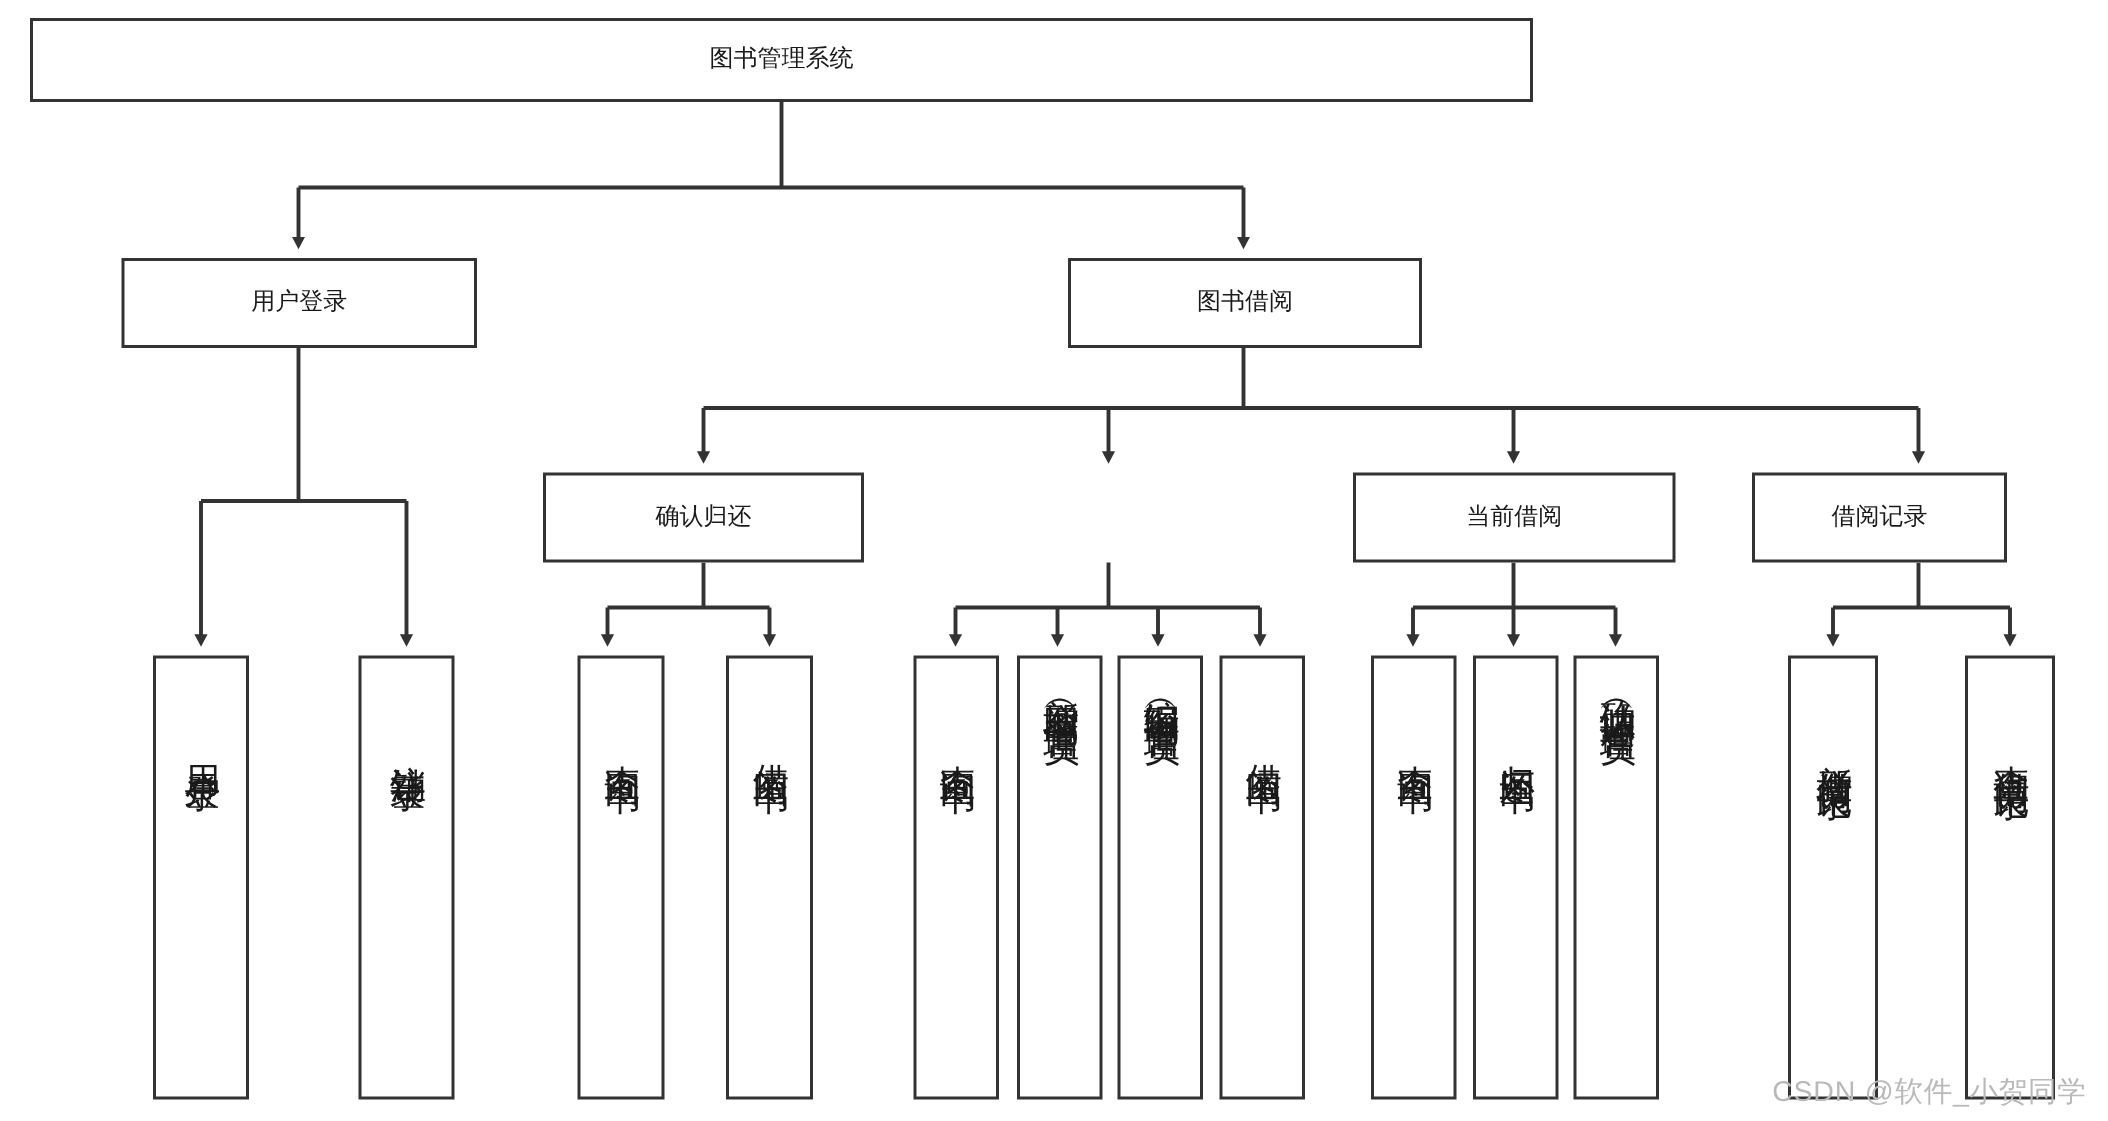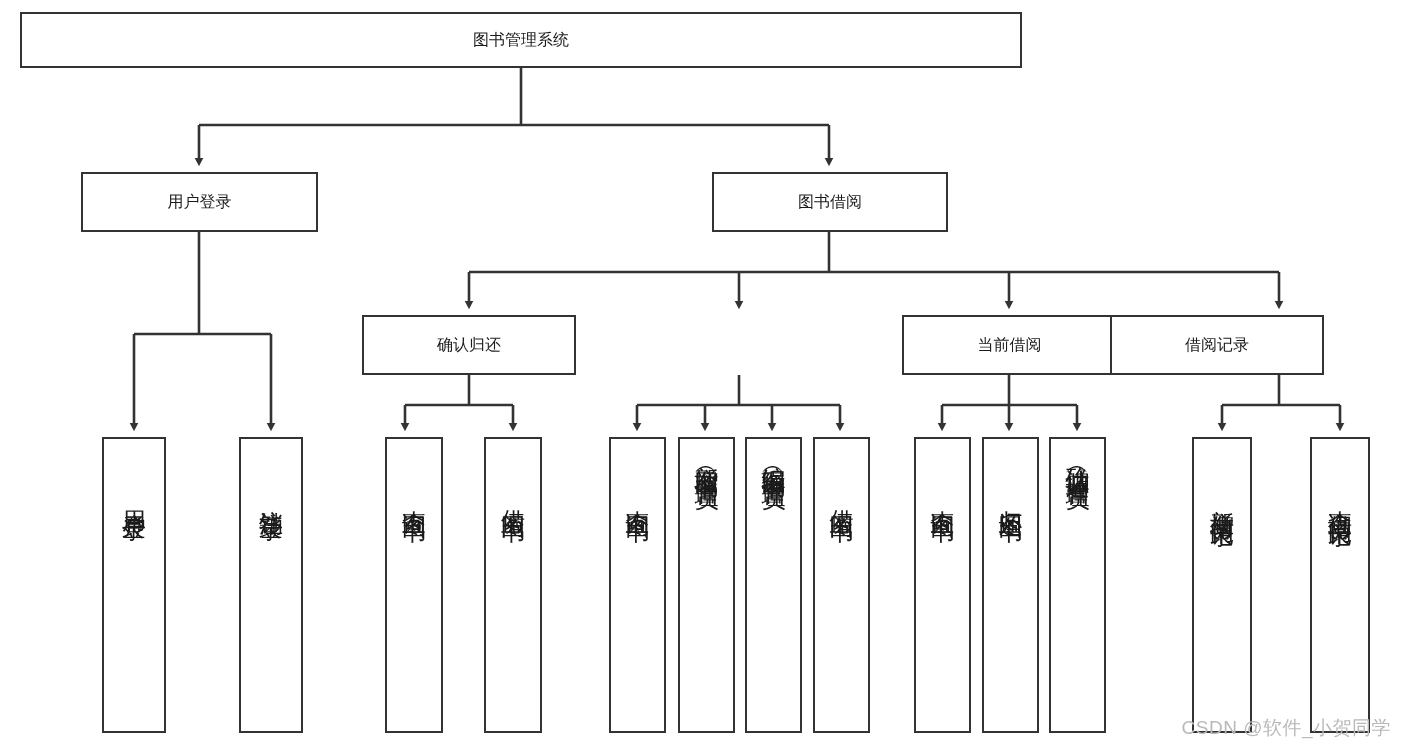--- a/index.html
+++ b/index.html
@@ -137,21 +137,21 @@
   <div class="node horizontal" style="left:712px; top:172px; width:236px; height:60px;">
     <span class="label">图书借阅</span>
   </div>
 
   <div class="node horizontal" style="left:362px; top:315px; width:214px; height:60px;">
     <span class="label">确认归还</span>
   </div>
   <div class="node horizontal" style="left:902px; top:315px; width:215px; height:60px;">
     <span class="label">当前借阅</span>
   </div>
-  <div class="node horizontal" style="left:1110px; top:315px; width:214px; height:60px;">
+  <div class="node horizontal" style="left:1168px; top:315px; width:170px; height:60px;">
     <span class="label">借阅记录</span>
   </div>
 
   <div class="node vertical mid" style="left:102px; top:437px; width:64px; height:296px;">
     <span class="label">用户登录</span>
   </div>
   <div class="node vertical mid" style="left:239px; top:437px; width:64px; height:296px;">
     <span class="label">注销登录</span>
   </div>
 

